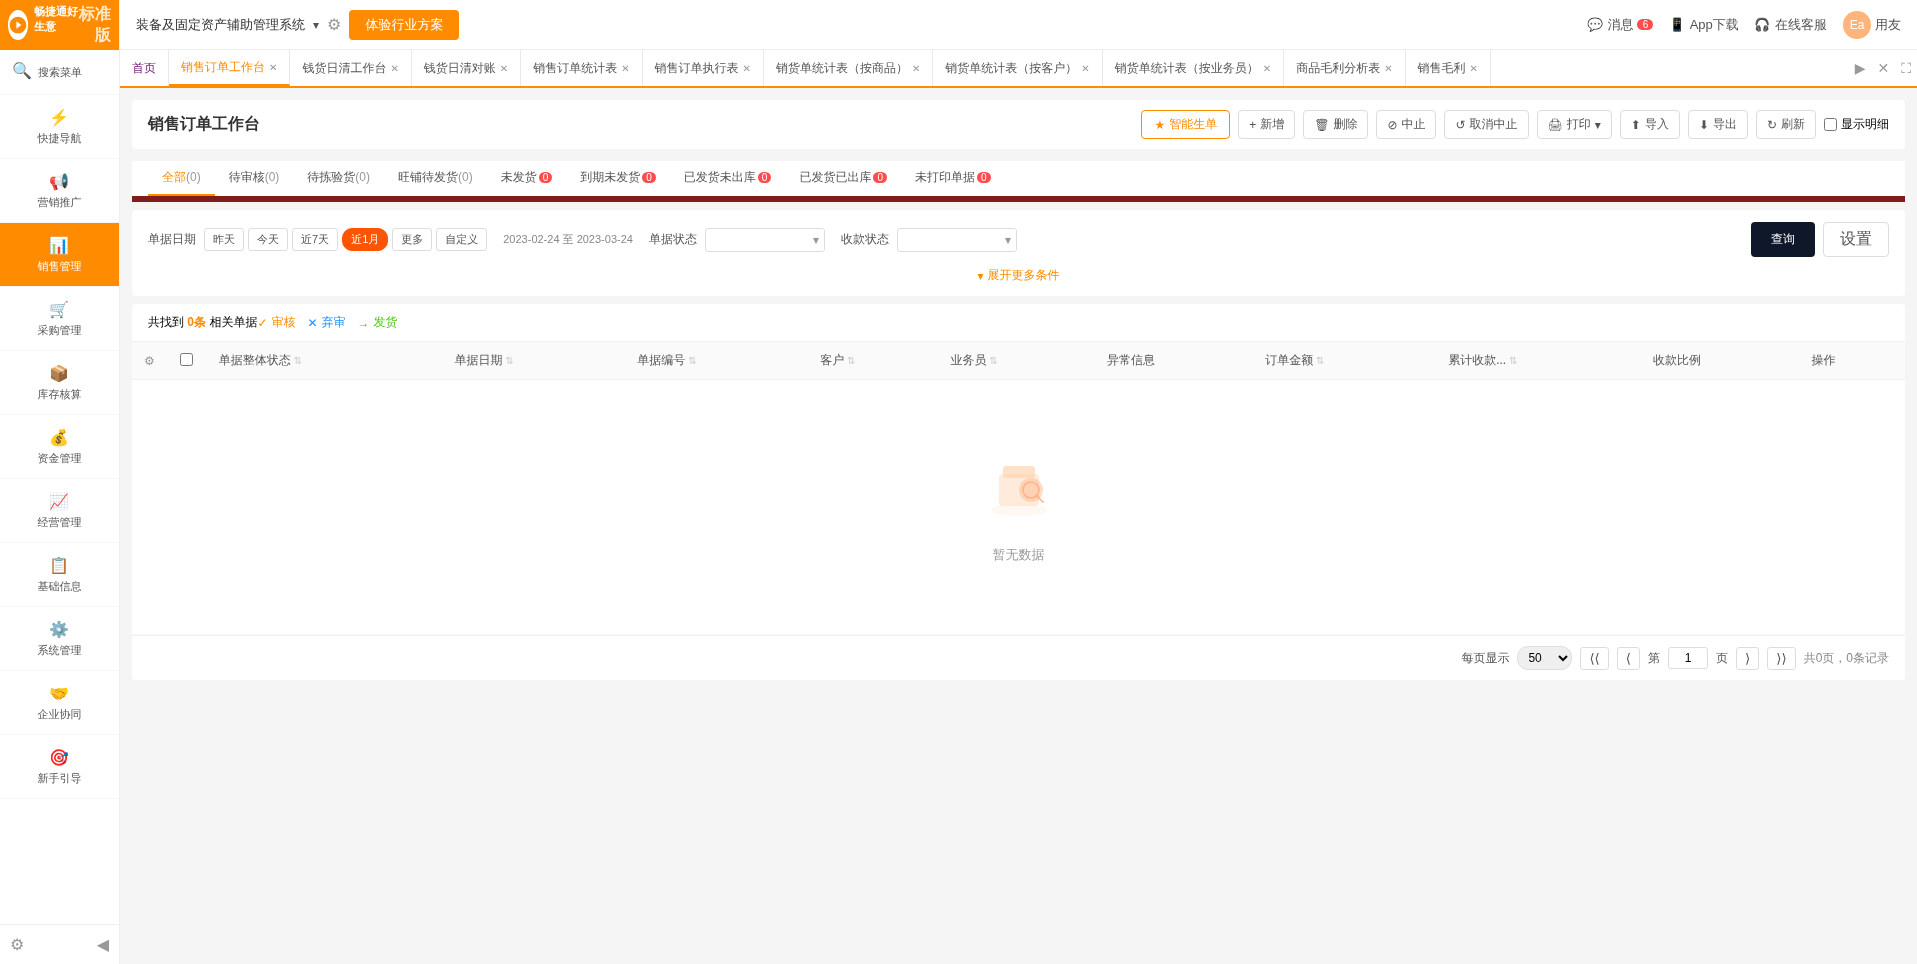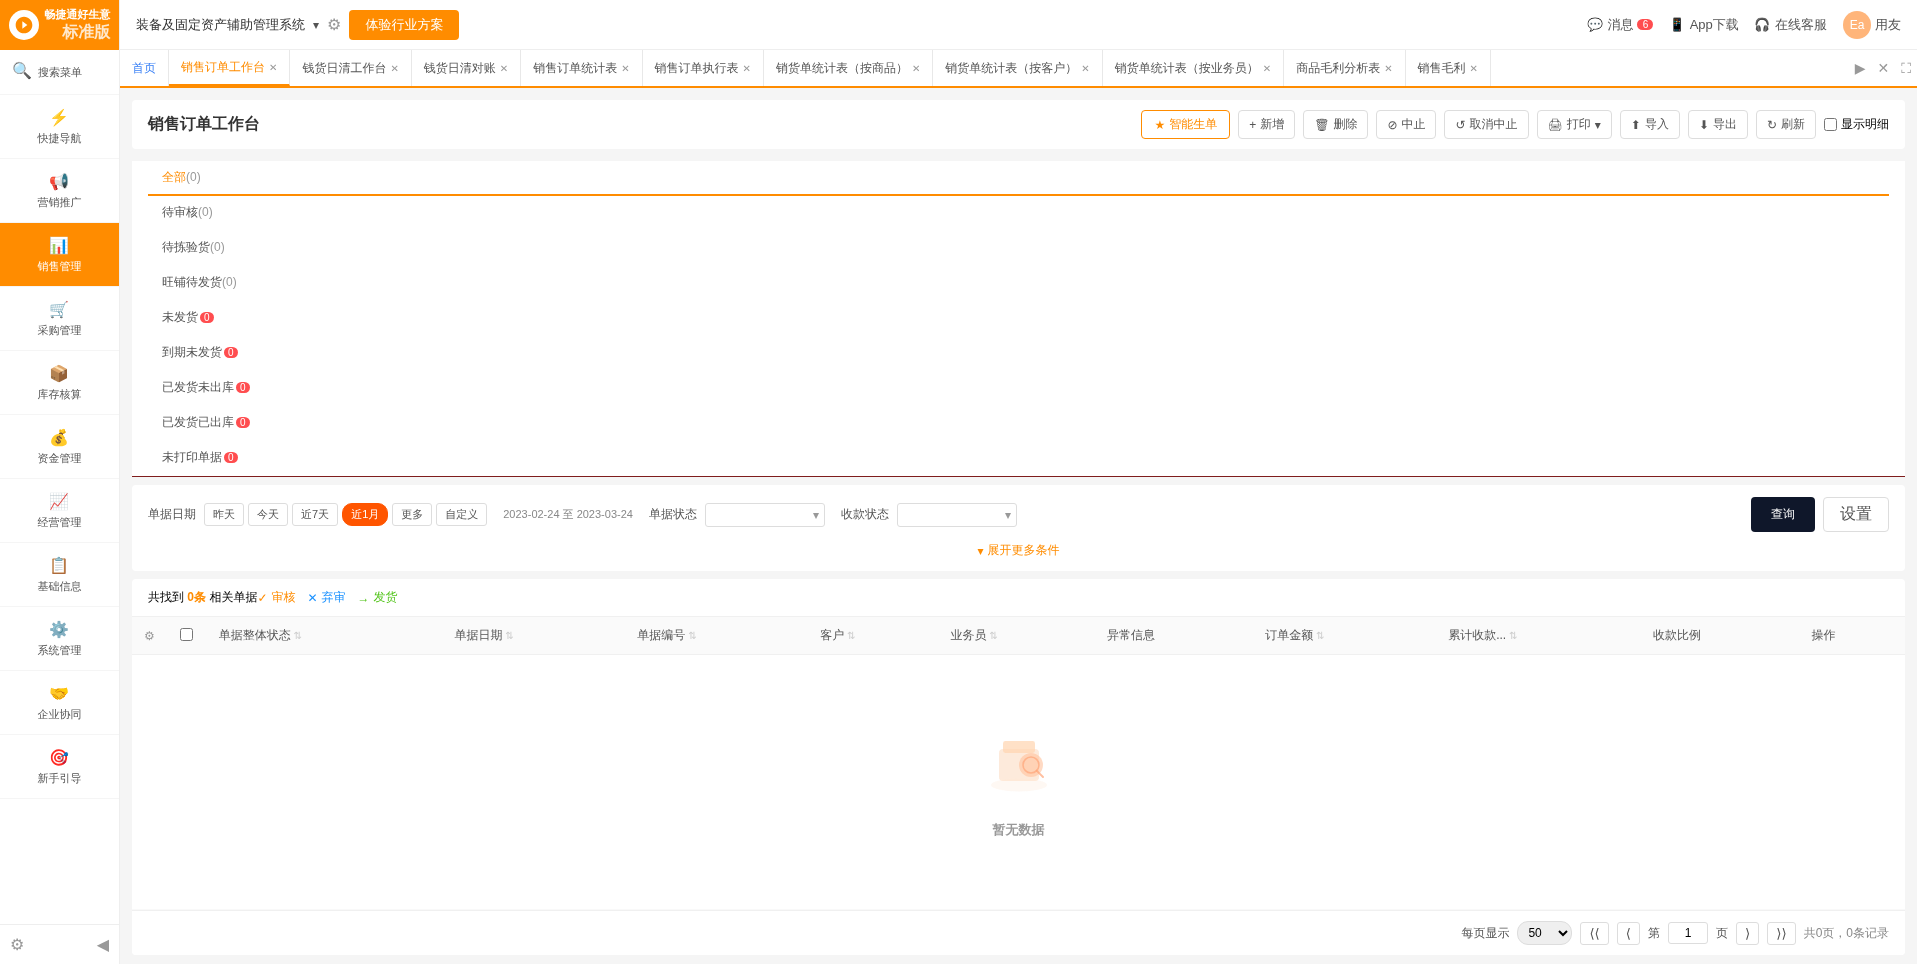--- a/index.html
+++ b/index.html
@@ -3,21 +3,21 @@
   <meta charset="utf-8">
   <style>
     * { box-sizing: border-box; margin: 0; padding: 0; }
     body { font-family: 'Microsoft YaHei', Arial, sans-serif; font-size: 12px; background: #f5f5f5; display: flex; height: 964px; overflow: hidden; }
 
     
     .sidebar { width: 120px; background: #fff; display: flex; flex-direction: column; border-right: 1px solid #eee; flex-shrink: 0; }
     .sidebar-logo { background: #ff8c00; height: 50px; display: flex; align-items: center; justify-content: center; color: white; font-size: 14px; font-weight: bold; padding: 8px; }
     .sidebar-logo .logo-icon { width: 30px; height: 30px; background: white; border-radius: 50%; display: flex; align-items: center; justify-content: center; margin-right: 6px; }
     .sidebar-logo .logo-icon svg { width: 20px; height: 20px; }
-    .sidebar-logo-text { display: flex; flex-direction: column; font-size: 11px; }
+    .sidebar-logo-text { display: flex; flex-direction: row; font-size: 11px; }
     .sidebar-menu { flex: 1; overflow-y: auto; }
     .sidebar-item { display: flex; flex-direction: column; align-items: center; padding: 12px 8px; cursor: pointer; color: #555; border-bottom: 1px solid #f5f5f5; }
     .sidebar-item.active { background: #ff8c00; color: white; }
     .sidebar-item .icon { width: 20px; height: 20px; margin-bottom: 4px; display: flex; align-items: center; justify-content: center; font-size: 16px; }
     .sidebar-item .label { font-size: 11px; text-align: center; }
     .sidebar-bottom { padding: 10px; display: flex; justify-content: space-between; border-top: 1px solid #eee; }
     .sidebar-bottom button { background: none; border: none; cursor: pointer; color: #999; font-size: 16px; }
 
     
     .main { flex: 1; display: flex; flex-direction: column; overflow: hidden; }
@@ -30,37 +30,37 @@
     .topbar-btn-orange { background: #ff8c00; color: white; border: none; border-radius: 4px; padding: 6px 16px; cursor: pointer; font-size: 13px; }
     .topbar-right { display: flex; align-items: center; gap: 16px; color: #555; font-size: 13px; }
     .topbar-right .badge-item { display: flex; align-items: center; gap: 4px; cursor: pointer; }
     .badge { background: #ff4d4f; color: white; border-radius: 10px; font-size: 10px; padding: 0 5px; min-width: 16px; text-align: center; }
     .user-avatar { width: 28px; height: 28px; background: #ffb57a; border-radius: 50%; display: flex; align-items: center; justify-content: center; color: white; font-size: 12px; }
 
     
     .tabbar { background: white; border-bottom: 2px solid #ff8c00; display: flex; align-items: stretch; overflow: hidden; min-height: 36px; }
     .tab { display: flex; align-items: center; padding: 0 12px; cursor: pointer; color: #555; font-size: 12px; white-space: nowrap; border-right: 1px solid #e8e8e8; height: 36px; gap: 4px; }
     .tab.active { background: white; color: #ff8c00; border-bottom: 2px solid #ff8c00; margin-bottom: -2px; }
-    .tab.home { color: #3b82f6; }
+    .tab.home { color: #701a75; }
     .tab .close-btn { color: #999; font-size: 10px; cursor: pointer; }
     .tabbar-actions { display: flex; align-items: center; margin-left: auto; }
     .tabbar-actions button { background: none; border: none; cursor: pointer; color: #999; font-size: 14px; padding: 4px 6px; }
 
     
     .content { flex: 1; overflow-y: auto; background: #f5f5f5; padding: 12px; }
 
     
     .page-header { display: flex; justify-content: space-between; align-items: center; margin-bottom: 12px; background: white; padding: 10px 16px; border-radius: 4px; }
     .page-title { font-size: 16px; font-weight: bold; color: #333; }
     .page-actions { display: flex; gap: 8px; align-items: center; }
     .btn-smart { background: white; border: 1px solid #ff8c00; color: #ff8c00; border-radius: 4px; padding: 5px 12px; cursor: pointer; font-size: 12px; display: flex; align-items: center; gap: 4px; }
     .btn-default { background: white; border: 1px solid #ddd; color: #555; border-radius: 4px; padding: 5px 10px; cursor: pointer; font-size: 12px; display: flex; align-items: center; gap: 4px; }
 
     
-    .filter-tabs { display: flex; gap: 0; background: white; padding: 0 16px; margin-bottom: 8px; border-bottom: 1px solid #7f1d1d; flex-direction: column; }
+    .filter-tabs { display: flex; gap: 0; background: white; padding: 0 16px; margin-bottom: 8px; border-bottom: 6px solid #7f1d1d; }
     .filter-tab { padding: 8px 14px; cursor: pointer; color: #555; font-size: 12px; border-bottom: 2px solid transparent; white-space: nowrap; }
     .filter-tab.active { color: #ff8c00; border-bottom: 2px solid #ff8c00; }
     .filter-tab .count-badge { background: #ff4d4f; color: white; border-radius: 8px; font-size: 10px; padding: 0 4px; margin-left: 2px; }
     .filter-tab .count-zero { color: #999; }
 
     
     .filter-section { background: white; padding: 12px 16px; margin-bottom: 8px; border-radius: 4px; }
     .filter-row { display: flex; align-items: center; gap: 16px; flex-wrap: wrap; }
     .filter-item { display: flex; align-items: center; gap: 8px; }
     .filter-label { color: #555; font-size: 12px; white-space: nowrap; }
@@ -85,21 +85,21 @@
     .batch-btn.ship { color: #52c41a; }
 
     table { width: 100%; border-collapse: collapse; }
     thead { background: #fafafa; }
     th { padding: 10px 12px; text-align: left; font-size: 12px; color: #555; font-weight: normal; border-bottom: 1px solid #f0f0f0; white-space: nowrap; }
     th.sortable { cursor: pointer; }
     th.sortable::after { content: ' ⇅'; color: #ccc; font-size: 10px; }
     td { padding: 10px 12px; font-size: 12px; color: #333; border-bottom: 1px solid #f9f9f9; }
 
     
-    .empty-state { display: flex; flex-direction: column; align-items: center; justify-content: space-between; padding: 60px 0; font-weight: bold; }
+    .empty-state { display: flex; flex-direction: column; align-items: center; justify-content: space-between; padding: 60px 0; }
     .empty-icon { width: 80px; height: 80px; margin-bottom: 16px; opacity: 0.6; }
     .empty-text { color: #999; font-size: 13px; }
 
     
     .pagination { display: flex; align-items: center; justify-content: flex-end; padding: 10px 16px; background: white; border-top: 1px solid #f0f0f0; gap: 8px; font-size: 12px; color: #555; }
     .pagination select { border: 1px solid #ddd; border-radius: 11px; padding: 3px 6px; font-size: 12px; }
     .pagination input { border: 1px solid #ddd; border-radius: 3px; padding: 3px 6px; width: 40px; text-align: center; font-size: 12px; }
     .pagination button { background: white; border: 1px solid #ddd; border-radius: 3px; padding: 3px 8px; cursor: pointer; color: #555; }
     .pagination .total { color: #888; }
 

